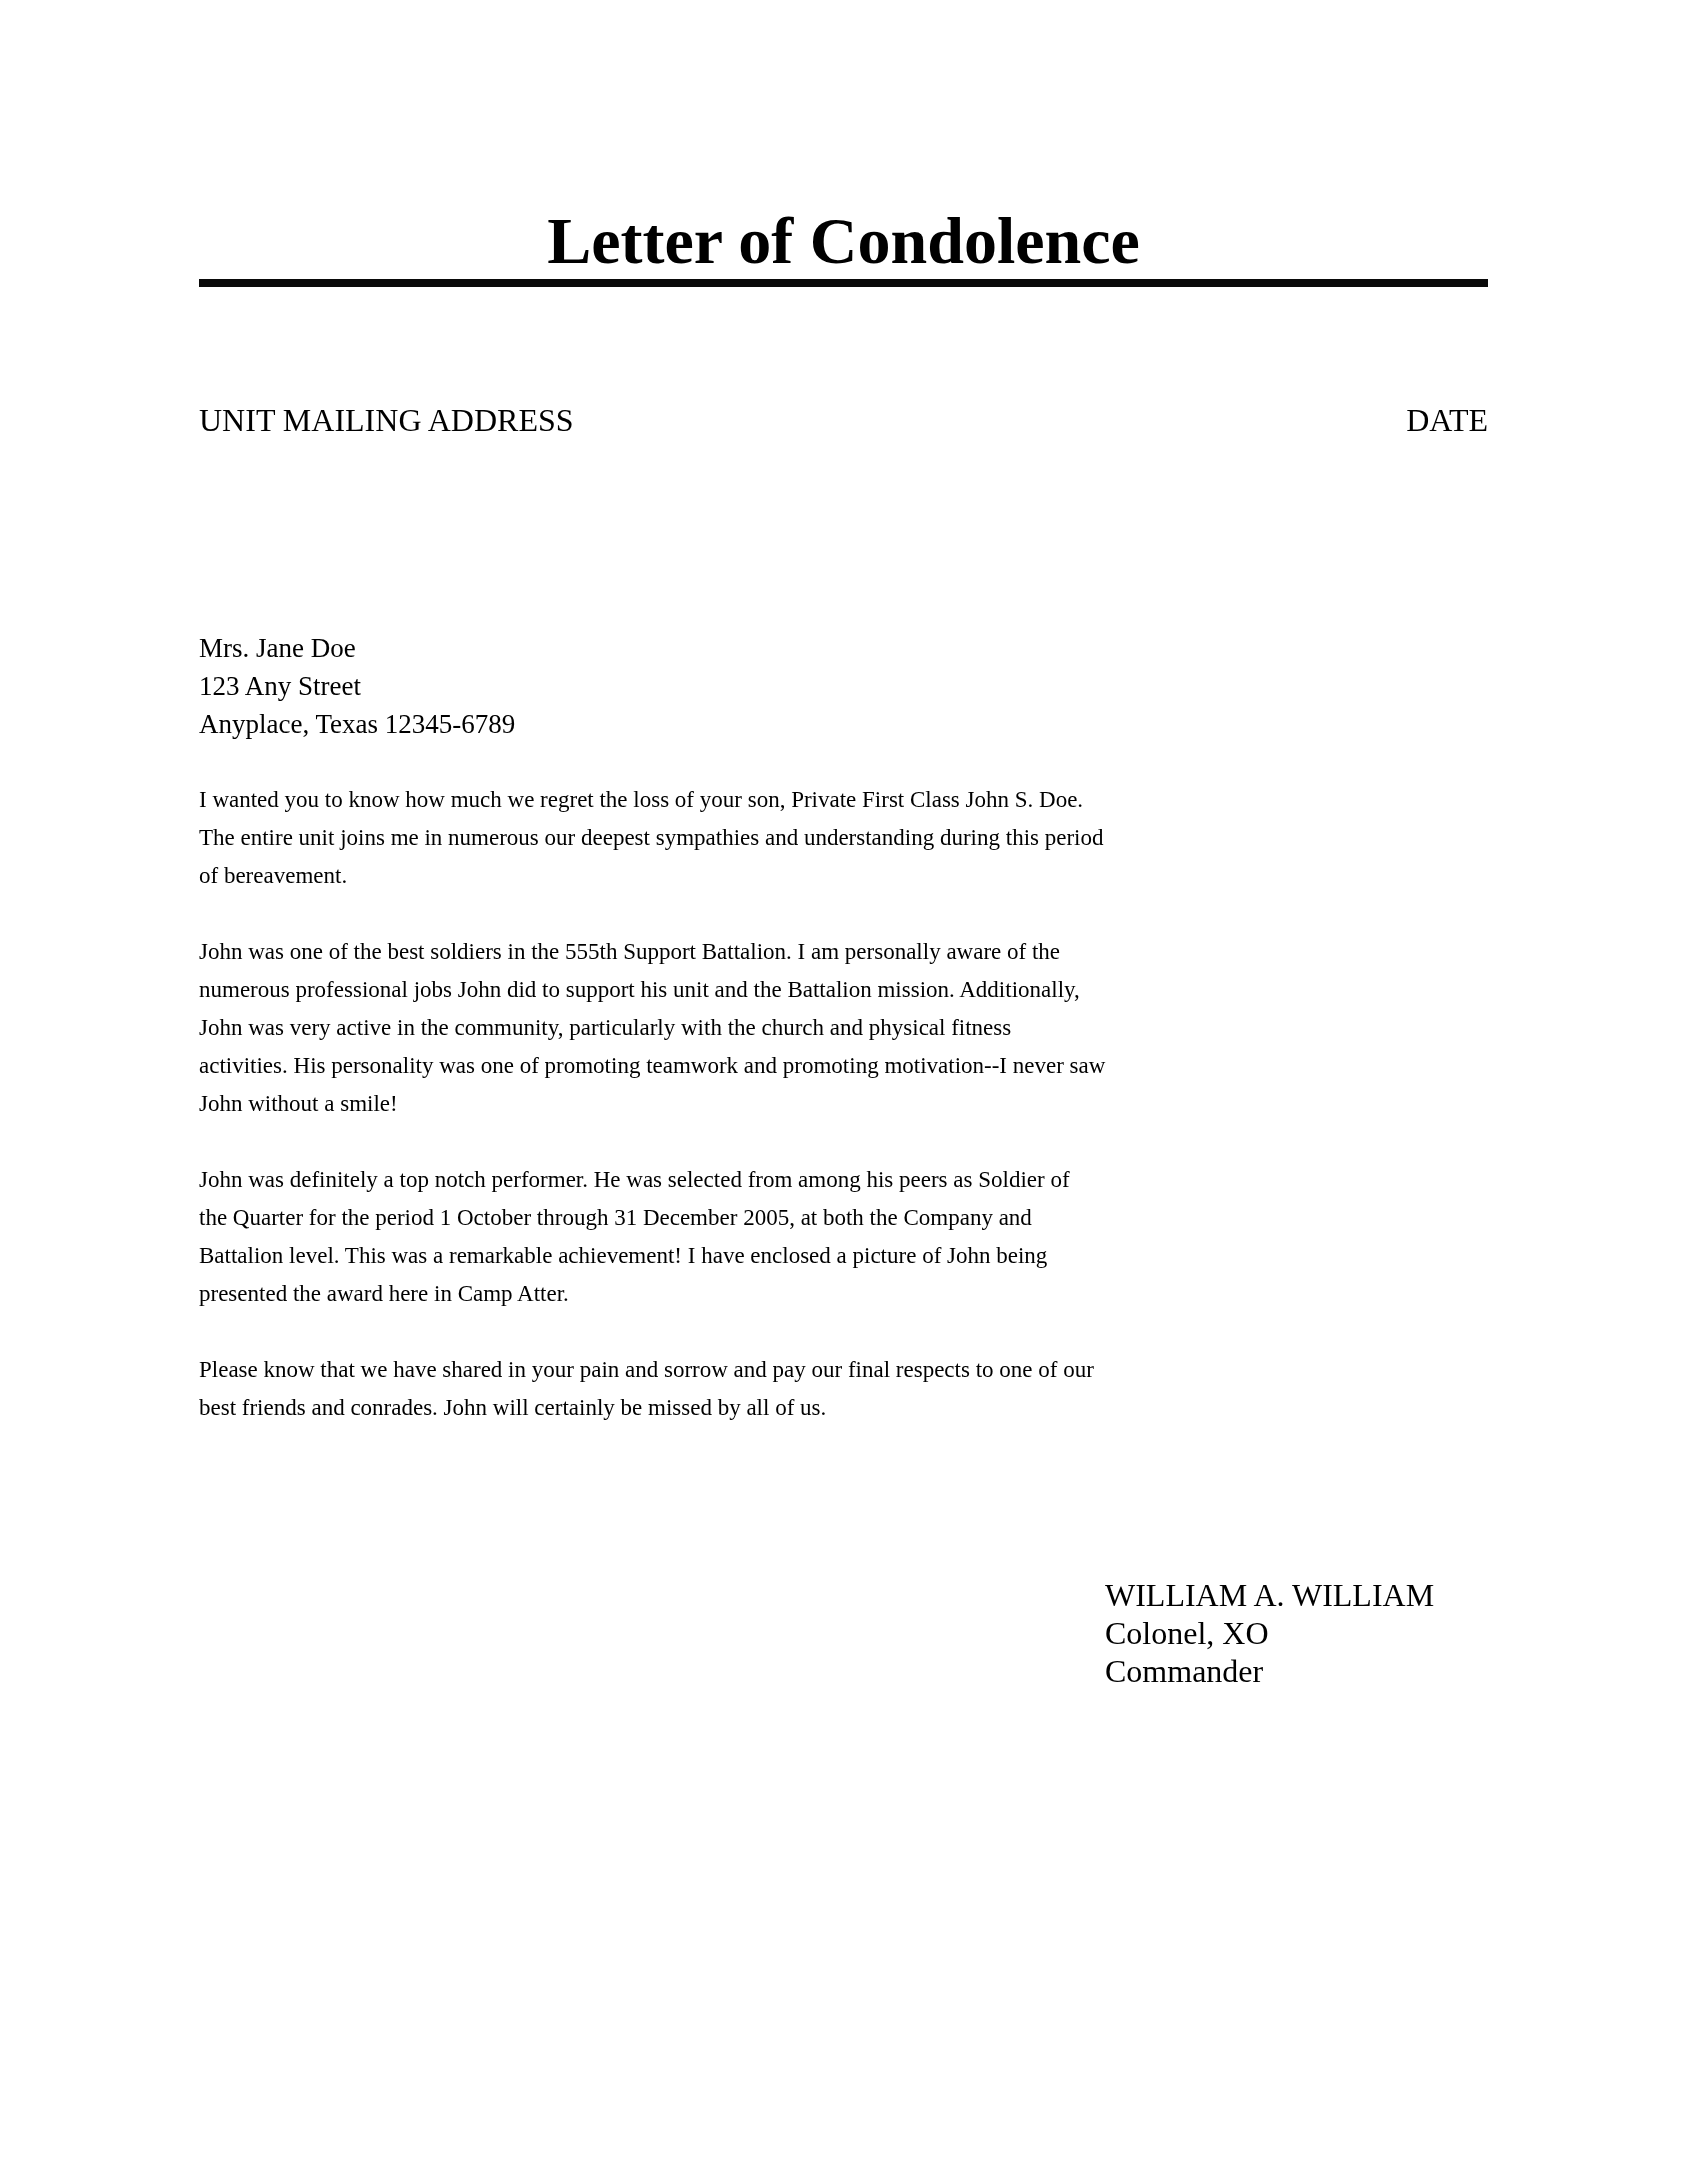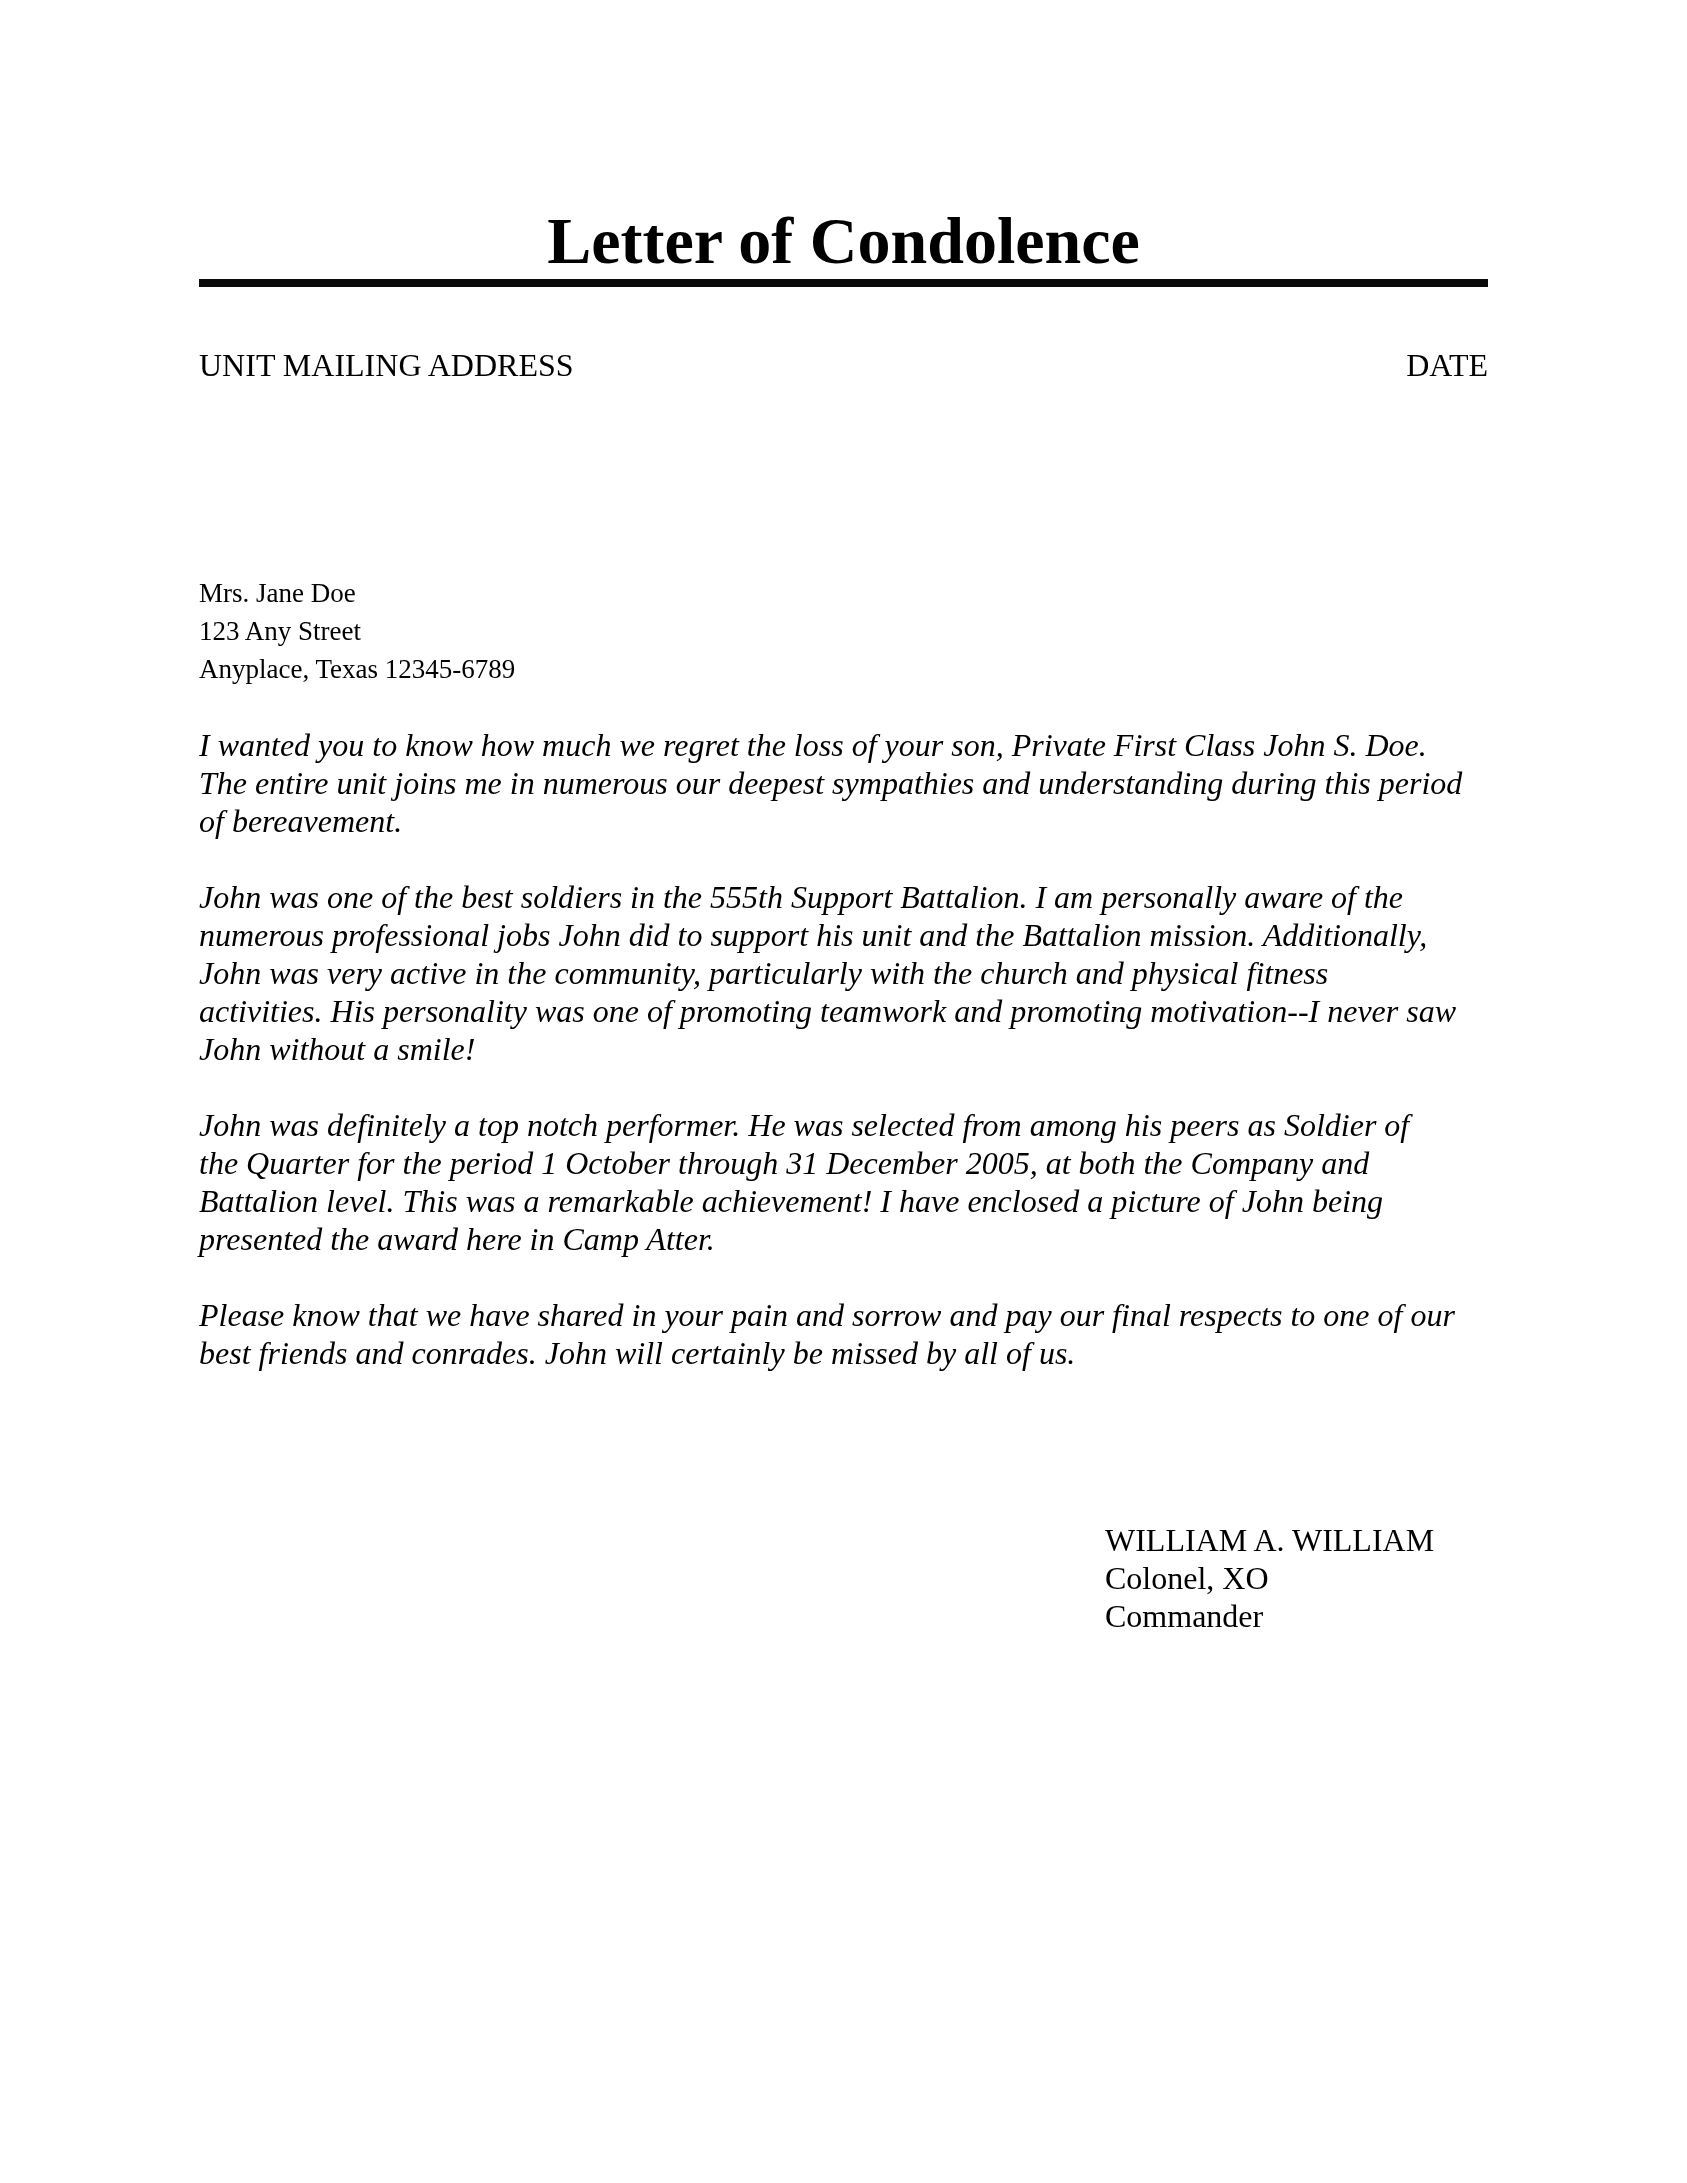--- a/index.html
+++ b/index.html
@@ -29,35 +29,34 @@
   .title-rule {
     height: 7.9px;
     background: #0a0a0a;
     margin-top: 1.7px;
     width: 100%;
   }
   .letterhead-row {
     display: flex;
     justify-content: space-between;
     align-items: baseline;
-    margin-top: 59px;
+    margin-top: 114px;
     font-size: 32px;
     line-height: 38px;
     gap: 20px;
   }
   .recipient {
     margin-top: 190px;
     font-size: 27px;
     line-height: 38px;
   }
   .para {
     margin: 38px 0 0 0;
-    font-size: 32px;
+    font-size: 23px;
     line-height: 38px;
-    font-style: italic;
   }
   .line { white-space: nowrap; }
   .signature {
     margin-top: 149px;
     margin-left: 906px;
     font-size: 32px;
     line-height: 38px;
   }
 </style>
 </head>

